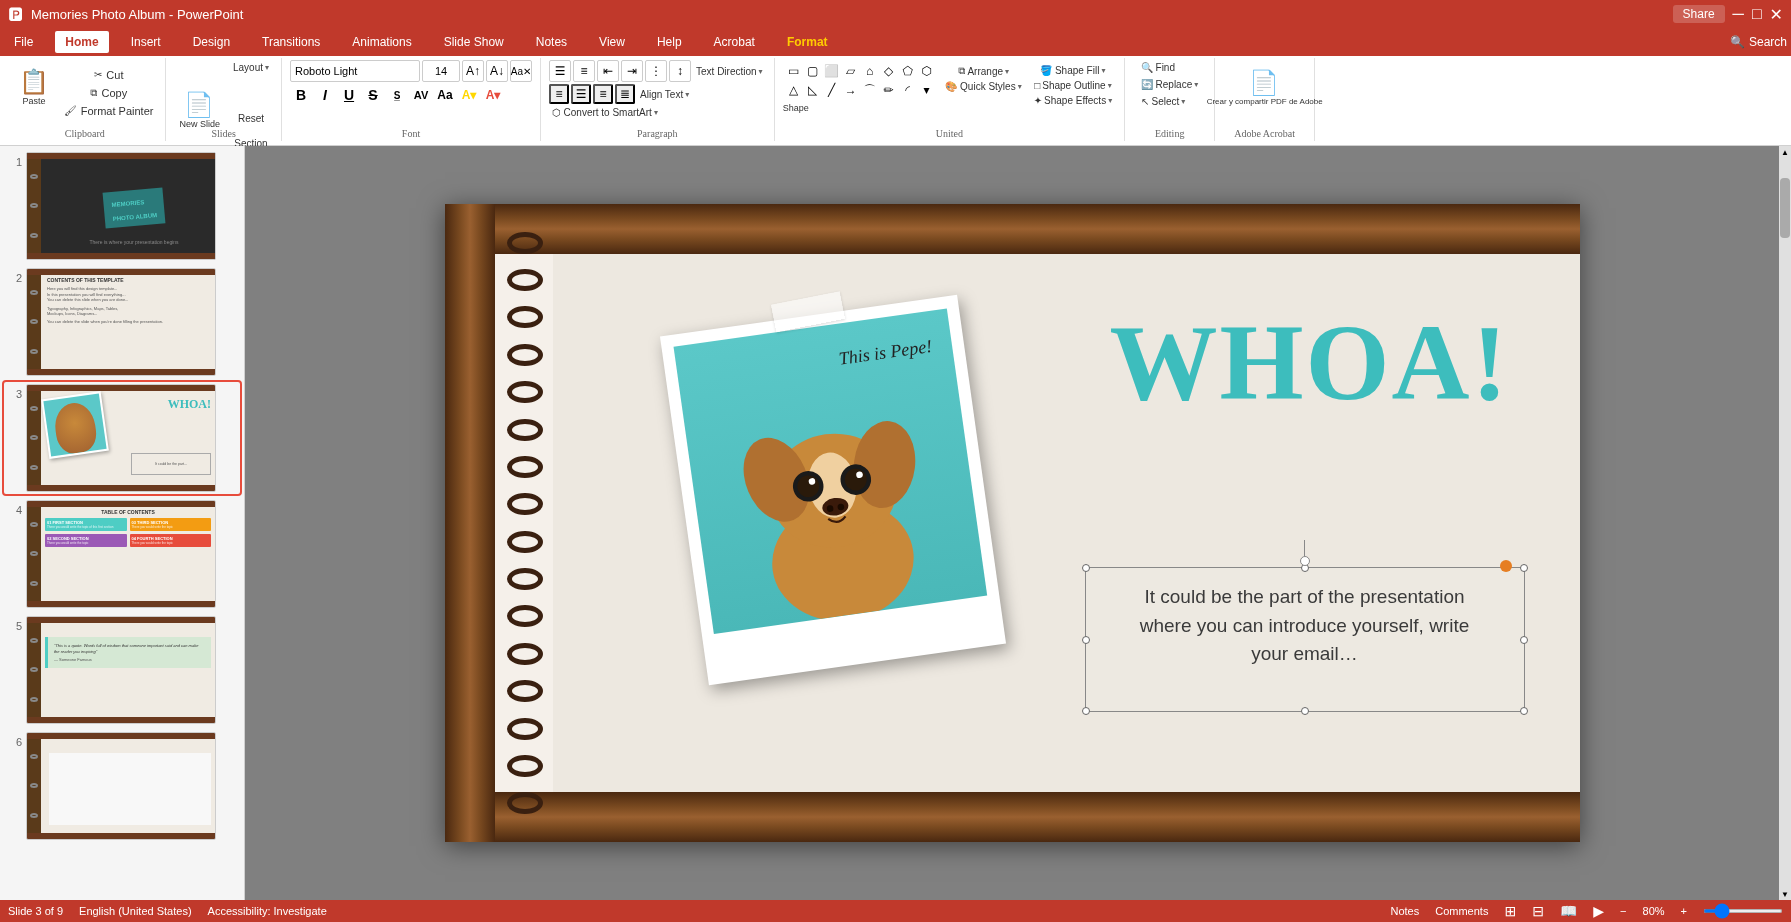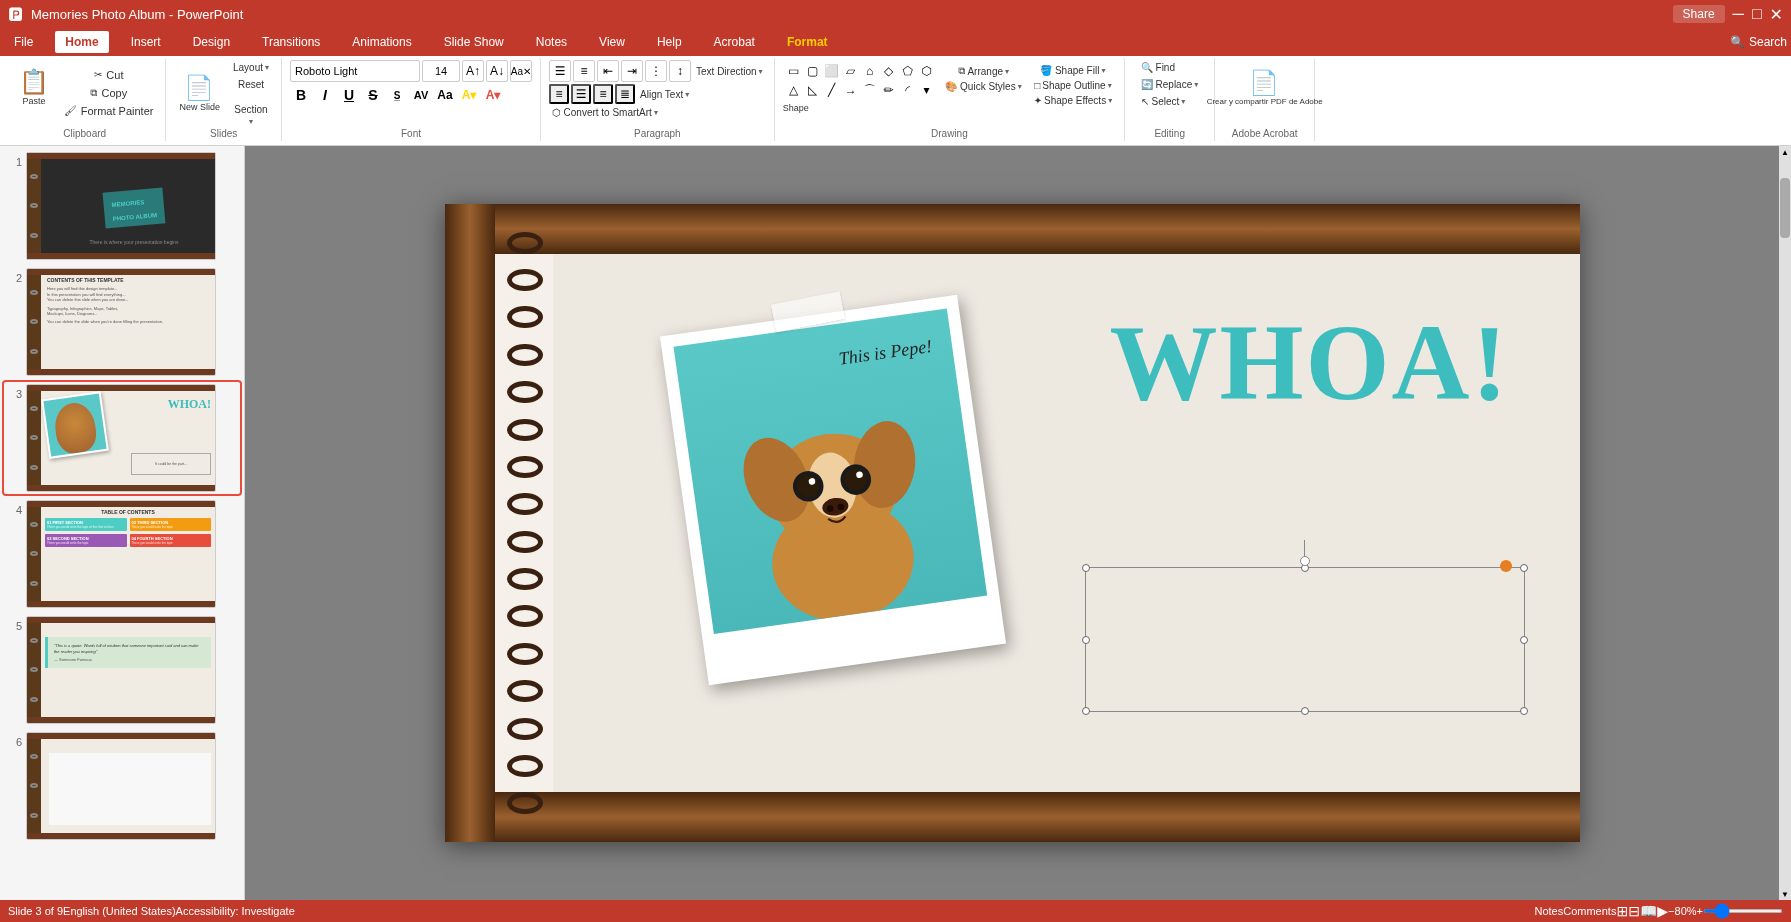--- a/index.html
+++ b/index.html
@@ -41,20 +41,21 @@
       border-right: 1px solid #e0e0e0;
       min-width: 60px;
       position: relative;
     }
     .ribbon-group-label {
       font-size: 10px;
       color: #666;
       position: absolute;
       bottom: 2px;
       white-space: nowrap;
+      font-family: Liberation Serif, serif;
     }
     .ribbon-group-content {
       display: flex;
       flex-direction: row;
       align-items: center;
       gap: 2px;
       flex: 1;
       padding-bottom: 14px;
     }
     .ribbon-btn {
@@ -129,20 +130,21 @@
 
     
     .status-bar {
       height: 22px;
       background: #c0392b;
       display: flex;
       align-items: center;
       padding: 0 8px;
       color: white;
       font-size: 11px;
+      gap: 16px;
     }
 
     
     .slide-panel {
       width: 245px;
       background: #f5f5f5;
       border-right: 1px solid #d0d0d0;
       overflow-y: auto;
       overflow-x: hidden;
       display: flex;
@@ -393,21 +395,21 @@
       <div class="ribbon-btn ribbon-btn-large">
         <span class="ribbon-btn-icon">📄</span>
         <span class="ribbon-btn-label">New Slide</span>
       </div>
       <div style="display:flex; flex-direction:column; gap:2px; justify-content:center;">
         <div class="ribbon-btn" style="padding:2px 4px; flex-direction:row;">
           <span style="font-size:10px;">Layout</span>
             <span class="dropdown-arrow">▾</span>
         </div>
         <div class="ribbon-btn" style="padding:2px 4px; flex-direction:row;">
-          <span style="font-size:10px;">Reset</span>
+          <span style="font-size:10px;margin-top:34px;">Reset</span>
         </div>
         <div class="ribbon-btn" style="padding:2px 4px; flex-direction:column;margin-top:8px;">
           <span style="font-size:10px;">Section</span>
             <span class="dropdown-arrow">▾</span>
         </div>
       </div>
     </div>
     <span class="ribbon-group-label">Slides</span>
   </div>
 
@@ -517,21 +519,21 @@
           <span>Shape Outline</span>
             <span class="dropdown-arrow">▾</span>
         </div>
         <div class="ribbon-btn" style="padding:1px 4px; flex-direction:row; font-size:10px;">
           <span>✦</span>
           <span>Shape Effects</span>
             <span class="dropdown-arrow">▾</span>
         </div>
       </div>
     </div>
-    <span class="ribbon-group-label">Drawing</span>
+    <span class="ribbon-group-label">United</span>
   </div>
 
   <div class="ribbon-group" style="min-width:90px;">
     <div class="ribbon-group-content" style="flex-direction:column; align-items:flex-start; gap:2px; padding-bottom:14px;">
       <div class="ribbon-btn" style="flex-direction:row; padding:2px 4px; font-size:10px;">
         <span>🔍</span>
         <span>Find</span>
       </div>
       <div class="ribbon-btn" style="flex-direction:row; padding:2px 4px; font-size:10px;">
         <span>🔄</span>
@@ -782,20 +784,21 @@
           <div class="selection-handle handle-ml"></div>
           <div class="selection-handle handle-mr"></div>
 
           <div style="position:absolute; top:-28px; left:50%; transform:translateX(-50%); display:flex; flex-direction:column; align-items:center;">
             <div style="width:1px; height:16px; background:#888;"></div>
             <div style="width:10px; height:10px; background:#fff; border:1px solid #888; border-radius:50%; cursor:grab;"></div>
           </div>
 
           <div style="position:absolute; top:-8px; right:12px; width:12px; height:12px; background:#e67e22; border-radius:50%;"></div>
 
+          <div class="text-box-content" style="font-size:19px; color:#3a3a3a; padding:15px 20px; text-align:center; line-height:1.5;">It could be the part of the presentation<br>where you can introduce yourself, write<br>your email…</div>
         </div>
 
       </div>
 
     </div>
 
   </div>
 
   <div class="vertical-scrollbar">
     <div style="height:12px; display:flex; align-items:center; justify-content:center; cursor:pointer; font-size:8px;">▲</div>

